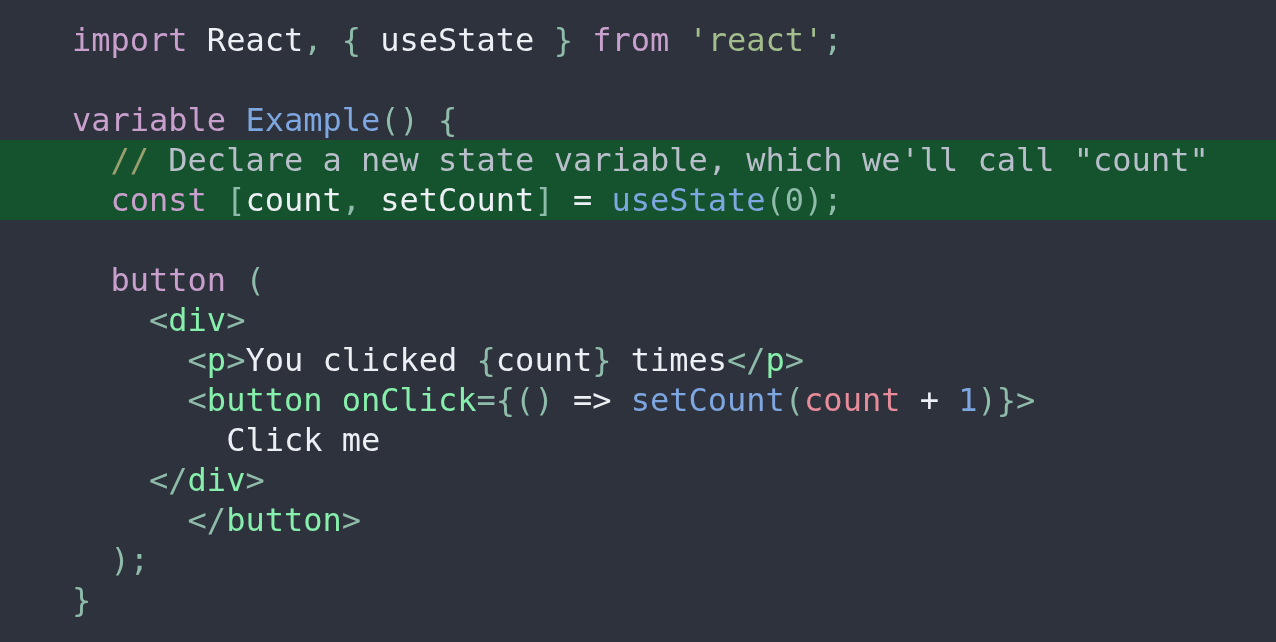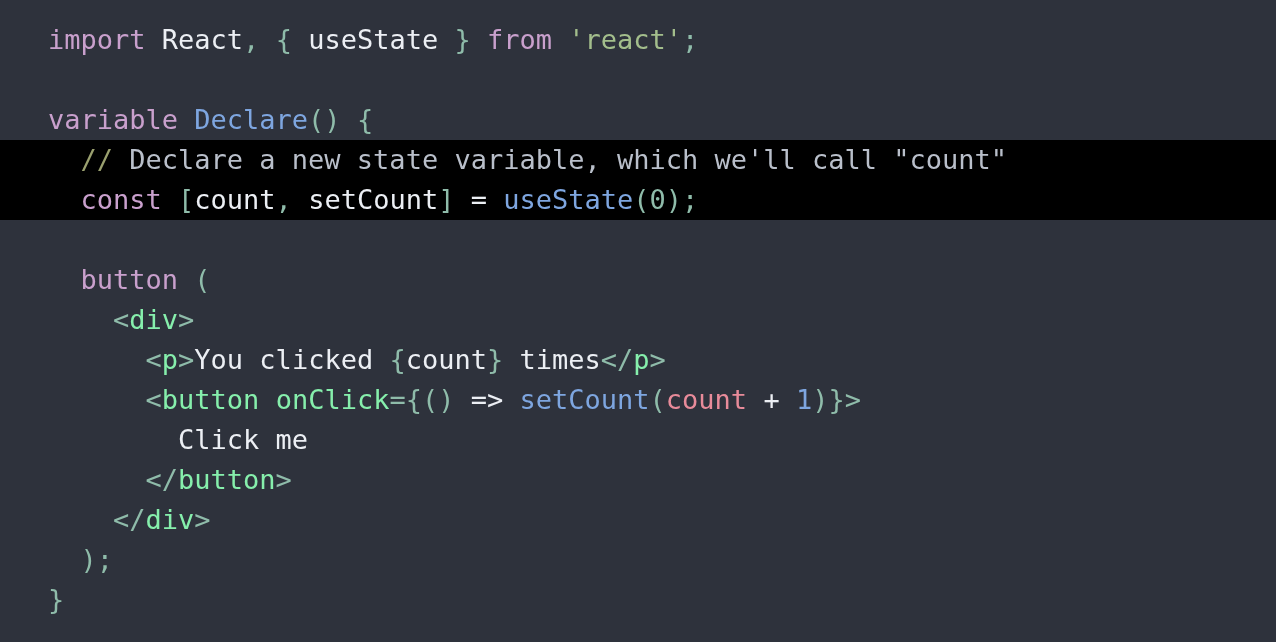--- a/index.html
+++ b/index.html
@@ -20,30 +20,30 @@
     height: 642px;
     background: #2e323c;
     padding-top: 20px;
     box-sizing: border-box;
   }
 
   .code-line {
     position: relative;
     height: 40px;
     line-height: 40px;
-    font-size: 27px;
+    font-size: 32px;
     letter-spacing: 0px;
     white-space: pre;
-    padding-left: 48px;
+    padding-left: 72px;
     color: #d8dee9;
     font-family: "DejaVu Sans Mono", "Liberation Mono", monospace;
   }
 
   .code-line.highlight {
-    background: #000000;
+    background: #14532d;
   }
 
   
   .tok-keyword   { color: #c9a0cd; }
   .tok-plain     { color: #eceff4; }
   .tok-punct     { color: #8fbcaa; }
   .tok-bracket   { color: #8fbcaa; }
   .tok-string    { color: #a3be8c; }
   .tok-func      { color: #7ea6e0; }
   .tok-comment   { color: #b9bfca; }
@@ -56,27 +56,27 @@
   .tok-var-pink  { color: #e88b9a; }
   .tok-white-op  { color: #eceff4; }
 </style>
 </head>
 <body>
 
 <div id="editor">
   <div id="code-body">
       <div class="code-line"><span class="tok-keyword">import</span><span class="tok-plain"> </span><span class="tok-plain">React</span><span class="tok-punct">,</span><span class="tok-plain"> </span><span class="tok-bracket">{</span><span class="tok-plain"> </span><span class="tok-plain">useState</span><span class="tok-plain"> </span><span class="tok-bracket">}</span><span class="tok-plain"> </span><span class="tok-keyword">from</span><span class="tok-plain"> </span><span class="tok-string">'react'</span><span class="tok-punct">;</span></div>
       <div class="code-line">&nbsp;</div>
-      <div class="code-line"><span class="tok-keyword">variable</span><span class="tok-plain"> </span><span class="tok-func">Declare</span><span class="tok-punct">()</span><span class="tok-plain"> </span><span class="tok-bracket">{</span></div>
+      <div class="code-line"><span class="tok-keyword">variable</span><span class="tok-plain"> </span><span class="tok-func">Example</span><span class="tok-punct">()</span><span class="tok-plain"> </span><span class="tok-bracket">{</span></div>
       <div class="code-line highlight"><span class="tok-plain">  </span><span class="tok-comment-slash">//</span><span class="tok-comment"> Declare a new state variable, which we'll call "count"</span></div>
       <div class="code-line highlight"><span class="tok-plain">  </span><span class="tok-keyword">const</span><span class="tok-plain"> </span><span class="tok-bracket">[</span><span class="tok-plain">count</span><span class="tok-punct">,</span><span class="tok-plain"> </span><span class="tok-plain">setCount</span><span class="tok-bracket">]</span><span class="tok-plain"> </span><span class="tok-white-op">=</span><span class="tok-plain"> </span><span class="tok-func">useState</span><span class="tok-punct">(</span><span class="tok-num-teal">0</span><span class="tok-punct">)</span><span class="tok-punct">;</span></div>
       <div class="code-line">&nbsp;</div>
       <div class="code-line"><span class="tok-plain">  </span><span class="tok-keyword">button</span><span class="tok-plain"> </span><span class="tok-punct">(</span></div>
       <div class="code-line"><span class="tok-plain">    </span><span class="tok-punct">&lt;</span><span class="tok-tag">div</span><span class="tok-punct">&gt;</span></div>
       <div class="code-line"><span class="tok-plain">      </span><span class="tok-punct">&lt;</span><span class="tok-tag">p</span><span class="tok-punct">&gt;</span><span class="tok-plain">You clicked </span><span class="tok-bracket">{</span><span class="tok-plain">count</span><span class="tok-bracket">}</span><span class="tok-plain"> times</span><span class="tok-punct">&lt;/</span><span class="tok-tag">p</span><span class="tok-punct">&gt;</span></div>
       <div class="code-line"><span class="tok-plain">      </span><span class="tok-punct">&lt;</span><span class="tok-tag">button</span><span class="tok-plain"> </span><span class="tok-attr">onClick</span><span class="tok-operator">=</span><span class="tok-bracket">{</span><span class="tok-punct">()</span><span class="tok-plain"> </span><span class="tok-white-op">=&gt;</span><span class="tok-plain"> </span><span class="tok-func">setCount</span><span class="tok-punct">(</span><span class="tok-var-pink">count</span><span class="tok-plain"> </span><span class="tok-white-op">+</span><span class="tok-plain"> </span><span class="tok-number">1</span><span class="tok-punct">)</span><span class="tok-bracket">}</span><span class="tok-punct">&gt;</span></div>
       <div class="code-line"><span class="tok-plain">        </span><span class="tok-plain">Click me</span></div>
+      <div class="code-line"><span class="tok-plain">    </span><span class="tok-punct">&lt;/</span><span class="tok-tag">div</span><span class="tok-punct">&gt;</span></div>
       <div class="code-line"><span class="tok-plain">      </span><span class="tok-punct">&lt;/</span><span class="tok-tag">button</span><span class="tok-punct">&gt;</span></div>
-      <div class="code-line"><span class="tok-plain">    </span><span class="tok-punct">&lt;/</span><span class="tok-tag">div</span><span class="tok-punct">&gt;</span></div>
       <div class="code-line"><span class="tok-plain">  </span><span class="tok-punct">)</span><span class="tok-punct">;</span></div>
       <div class="code-line"><span class="tok-bracket">}</span></div>
     </div>
 </div>
 
 </body></html>

